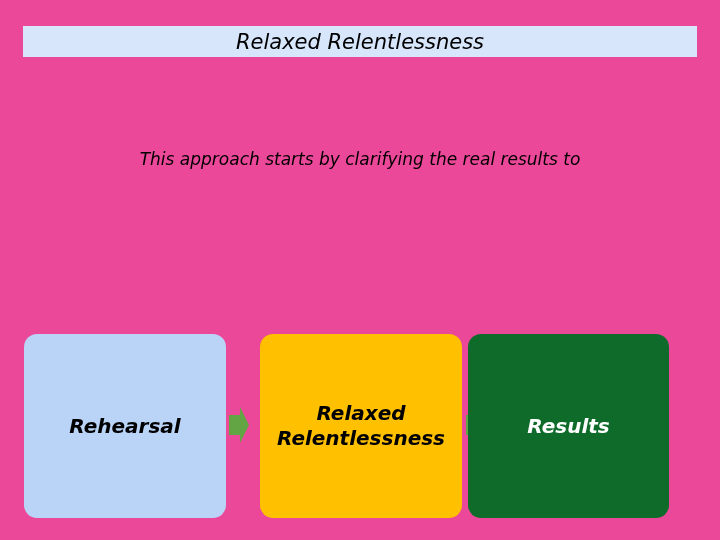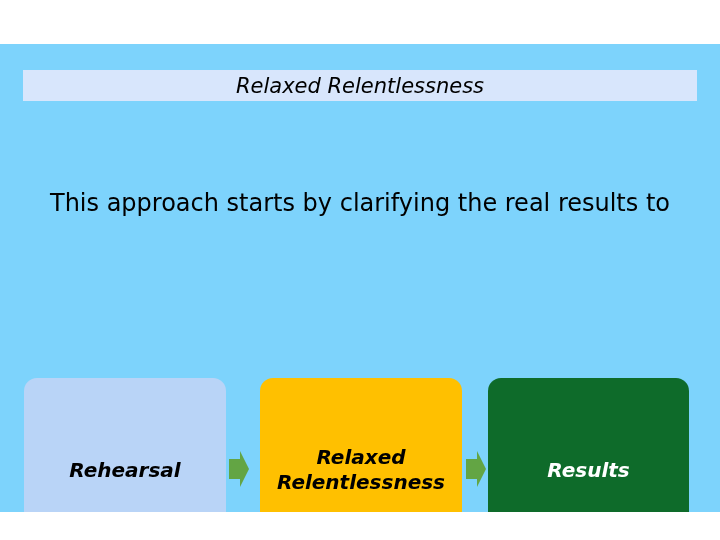--- a/index.html
+++ b/index.html
@@ -3,26 +3,25 @@
 <meta charset="utf-8">
 <style>
   html, body {
     margin: 0;
     padding: 0;
     background: #ffffff;
   }
   .slide {
     position: relative;
     width: 720px;
-    height: 468px;
-    background: #7dd3fc;
+    height: 540px;
+    background: #ec4899;
     overflow: hidden;
     font-family: "DejaVu Sans", "Liberation Sans", sans-serif;
     color: #000000;
-    margin-top: 44px;
   }
   .title-bar {
     position: absolute;
     left: 23px;
     top: 26px;
     width: 674px;
     height: 31px;
     display: flex;
     align-items: center;
     justify-content: center;
@@ -32,21 +31,22 @@
     font-size: 21px;
     color: #000000;
     white-space: nowrap;
   }
   .description {
     position: absolute;
     left: 0;
     top: 146px;
     width: 720px;
     text-align: center;
-    font-size: 24px;
+    font-style: italic;
+    font-size: 17px;
     line-height: 27px;
     color: #000000;
   }
   .description div { white-space: nowrap; }
   .flow-box {
     position: absolute;
     top: 334px;
     height: 184px;
     border-radius: 13px;
     display: flex;
@@ -55,21 +55,21 @@
     text-align: center;
     font-weight: bold;
     font-style: italic;
     font-size: 20px;
     line-height: 25px;
     box-sizing: border-box;
     padding: 0 6px;
   }
   .flow-box-1 { left: 24px;  width: 202px; }
   .flow-box-2 { left: 260px; width: 202px; }
-  .flow-box-3 { left: 488px; width: 201px; }
+  .flow-box-3 { left: 468px; width: 201px; }
   .flow-arrow {
     position: absolute;
     top: 406px;
     width: 20px;
     height: 38px;
   }
   .flow-arrow-1 { left: 229px; }
   .flow-arrow-2 { left: 466px; }
   .flow-arrow svg { display: block; width: 100%; height: 100%; }
 </style>

